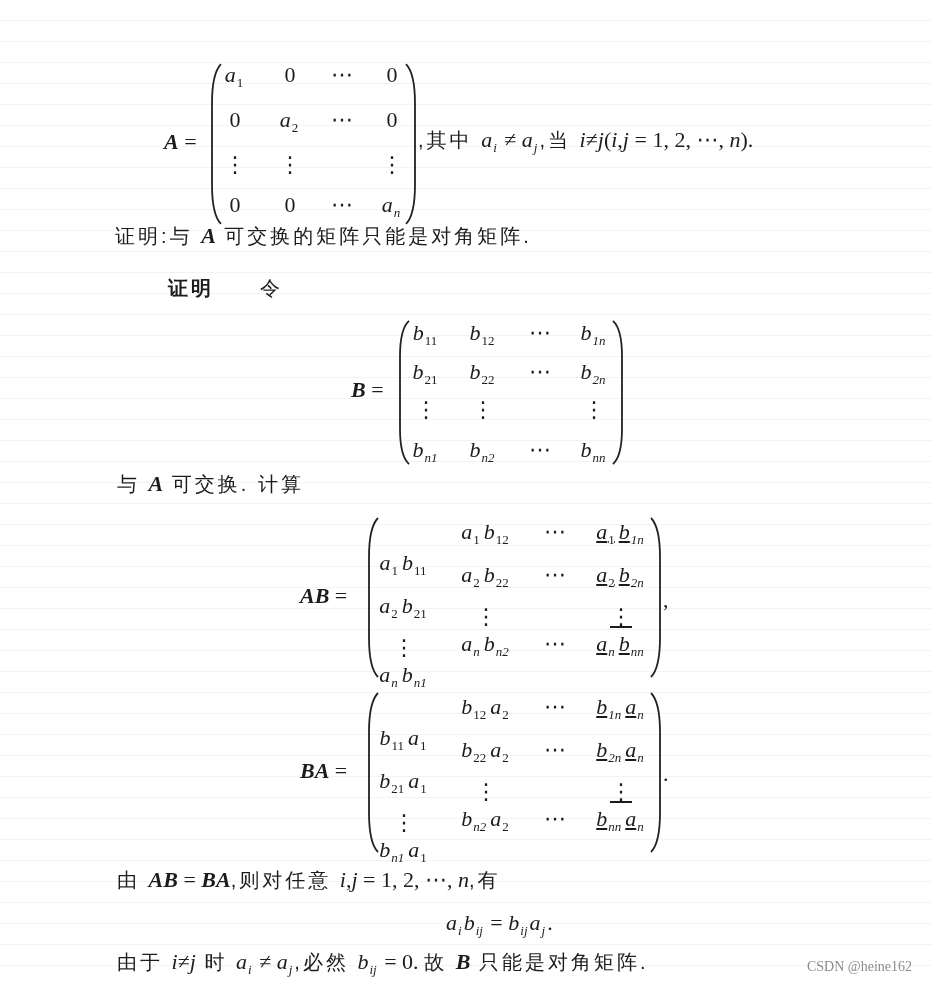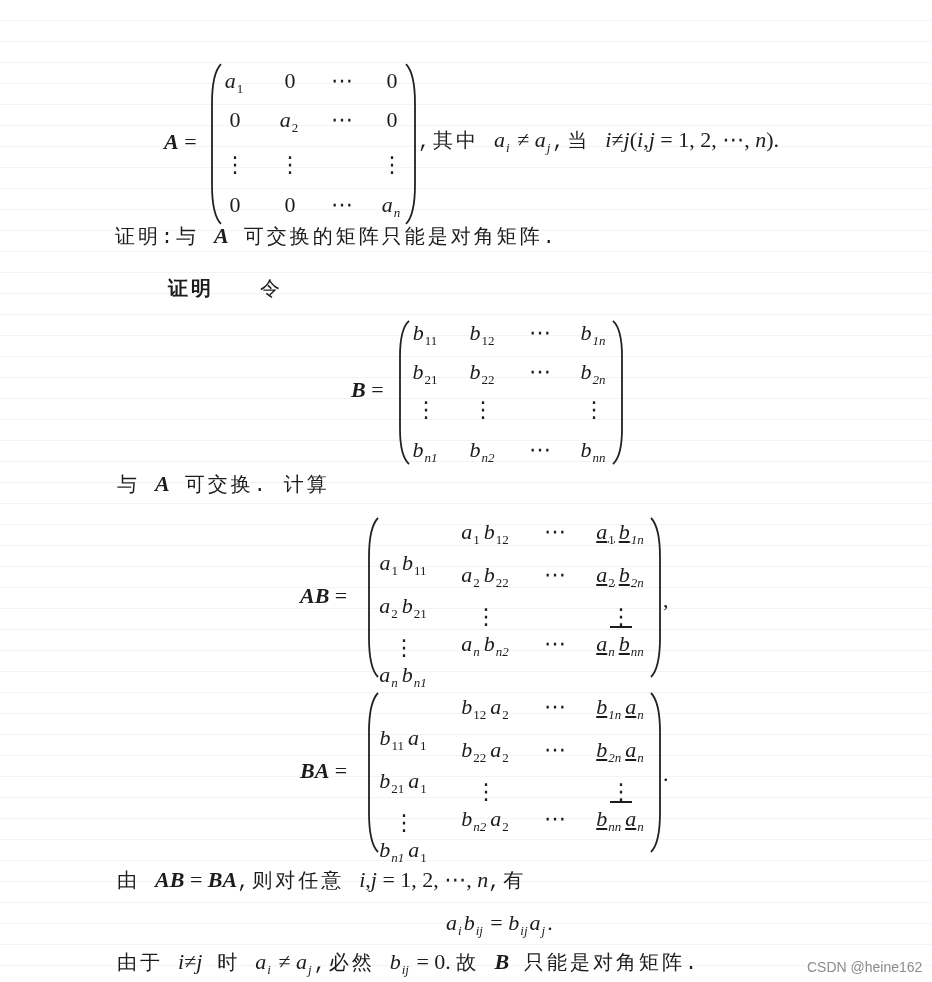--- a/index.html
+++ b/index.html
@@ -12,21 +12,21 @@
     background-image: repeating-linear-gradient(to bottom, transparent 0 20px, rgba(232,214,232,0.35) 20px 21px);
   }
   .line {
     position: absolute; height: 28px; line-height: 28px; white-space: nowrap;
     font-size: 22px;
   }
   .tk { font-family: "Liberation Serif", serif; }
   .tk.r { font-style: normal; }
   .tk.i { font-style: italic; }
   .tk.bi { font-style: italic; font-weight: bold; }
-  .tk.zh { font-family: Liberation Mono, monospace; font-size: 20px; letter-spacing: 3px; }
+  .tk.zh { font-family: Liberation Sans, sans-serif; font-size: 20px; letter-spacing: 3px; }
   .tk.zhb { font-family: "DejaVu Sans", sans-serif; font-size: 20px; letter-spacing: 3px; font-weight: bold; }
   .sb {
     font-family: "Liberation Serif", serif; font-size: 13px; font-style: normal; font-weight: normal;
     vertical-align: -5px; line-height: 0; margin-left: 1px; margin-right: 2px; letter-spacing: 0;
   }
   .sb.sbi { font-style: italic; }
 
   .matrix { position: absolute; }
   .matrix .cells { position: absolute; left: 0; top: 0; right: 0; bottom: 0; }
   .paren { position: absolute; width: 12px; overflow: visible; }
@@ -34,42 +34,42 @@
     position: absolute; transform: translate(-50%, -50%);
     white-space: nowrap; font-size: 22px; line-height: 28px;
   }
   .cell .tk + .tk { margin-left: 2px; }
 
   
   #mA { left: 205px; top: 60px; width: 220px; height: 170px; }
   #mA .pl { left: 5px; top: 3px; height: 162px; }
   #mA .pr { left: 200px; top: 3px; height: 162px; }
   #mA .c0 { left: 30px; } #mA .c1 { left: 85px; } #mA .c2 { left: 137px; } #mA .c3 { left: 187px; }
-  #mA .r0 { top: 15px; margin-top: 6px; } #mA .r1 { top: 60px; } #mA .r2 { top: 105px; } #mA .r3 { top: 145px; }
+  #mA .r0 { top: 15px; } #mA .r1 { top: 60px; } #mA .r2 { top: 105px; } #mA .r3 { top: 145px; }
 
   
   #mB { left: 395px; top: 315px; width: 235px; height: 155px; text-align: right; }
   #mB .pl { left: 3px; top: 5px; height: 145px; }
   #mB .pr { left: 217px; top: 5px; height: 145px; }
   #mB .c0 { left: 31px; } #mB .c1 { left: 88px; } #mB .c2 { left: 145px; } #mB .c3 { left: 199px; }
   #mB .r0 { top: 18px; } #mB .r1 { top: 57px; } #mB .r2 { top: 95px; } #mB .r3 { top: 135px; }
 
   
   #mAB { left: 362px; top: 512px; width: 305px; height: 170px; }
   #mBA { left: 362px; top: 687px; width: 305px; height: 170px; }
   #mAB .pl, #mBA .pl { left: 5px; top: 5px; height: 161px; }
   #mAB .pr, #mBA .pr { left: 288px; top: 5px; height: 161px; }
   #mAB .c0, #mBA .c0 { left: 42px; margin-top: 31px; } #mAB .c1, #mBA .c1 { left: 124px; }
   #mAB .c2, #mBA .c2 { left: 193px; } #mAB .c3, #mBA .c3 { left: 259px; text-decoration: underline; }
   #mAB .r0, #mBA .r0 { top: 20px; } #mAB .r1, #mBA .r1 { top: 63px; }
   #mAB .r2, #mBA .r2 { top: 105px; } #mAB .r3, #mBA .r3 { top: 132px; }
 
   .watermark {
     position: absolute; left: 807px; top: 957px; line-height: 20px;
-    font-family: Liberation Sans, sans-serif; font-size: 14px; color: #8c8c8c; white-space: nowrap;
+    font-family: Liberation Serif, serif; font-size: 14px; color: #8c8c8c; white-space: nowrap;
   }
 </style>
 </head>
 <body>
 
 <div class="scan-lines"></div>
 
 <div class="line" style="left:164px;top:128px;"><span class="tk bi">A</span><span class="tk r"> = </span></div>
 <div class="matrix" id="mA">
   <svg class="paren pl" viewBox="0 0 12 160" preserveAspectRatio="none">

